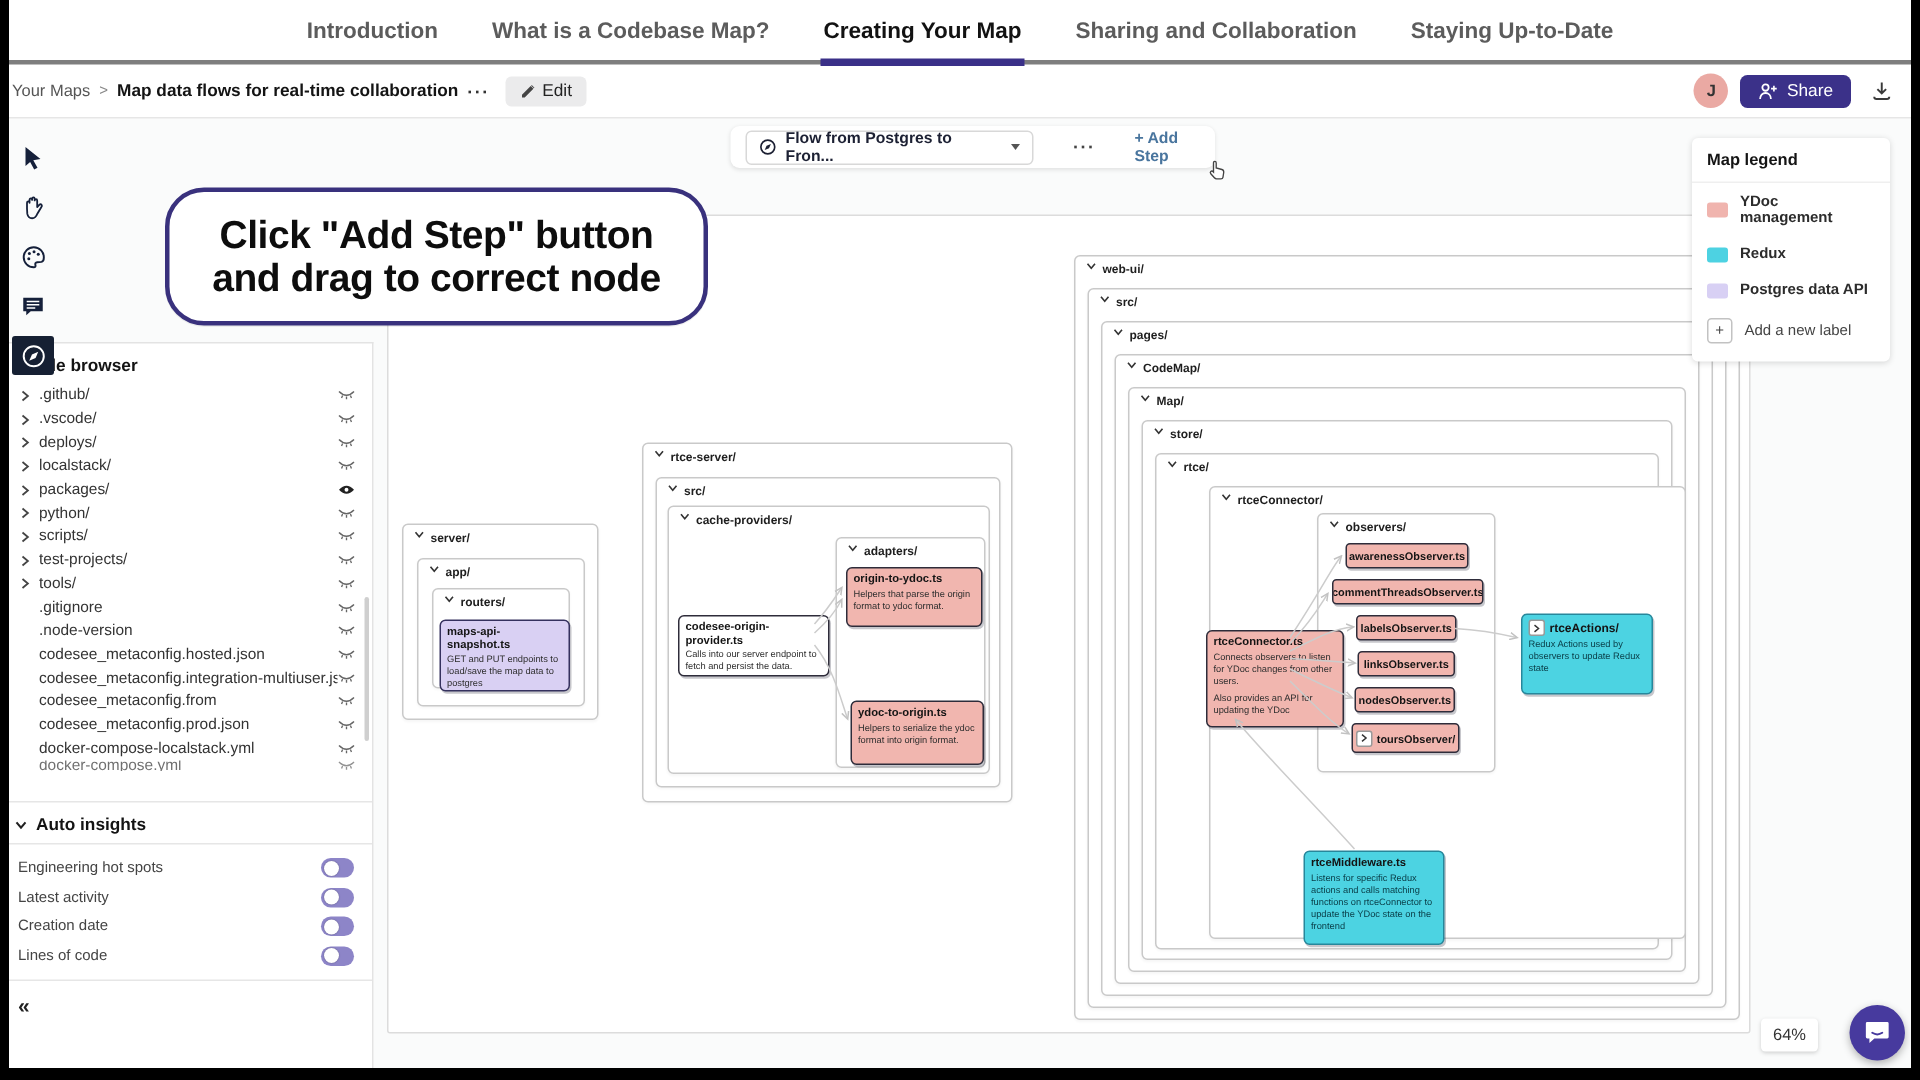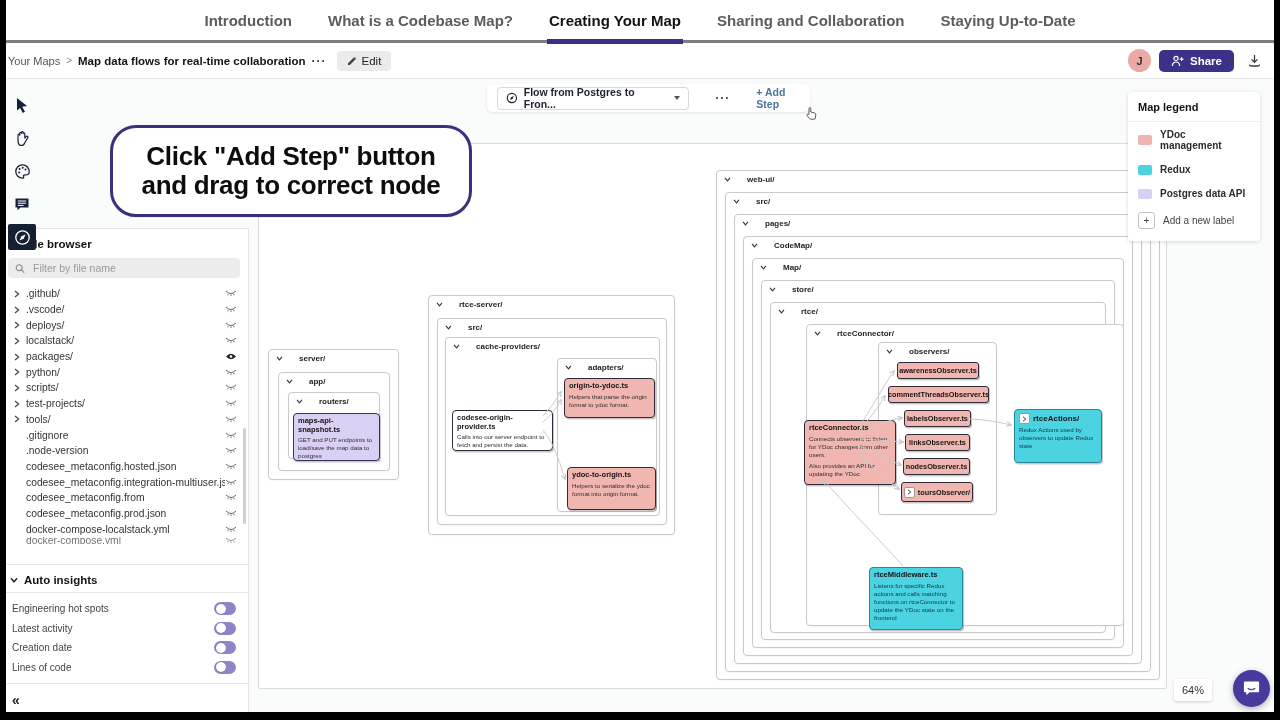--- a/index.html
+++ b/index.html
@@ -23,21 +23,21 @@
     display:flex;align-items:center;z-index:40}
   .crumbs{display:flex;align-items:center;gap:6px;margin-left:8px;font-size:11px;color:#555}
   .crumb-cur{font-weight:700;color:#141414;font-size:11.5px}
   .crumb-sep{color:#888;font-size:10px}
   .hdr-more{font-weight:700;color:#333;letter-spacing:1px;margin-left:6px;font-size:12px;cursor:pointer}
   .edit-btn{margin-left:10px;display:flex;align-items:center;gap:5px;background:#ebebec;border-radius:4px;
     padding:4px 10px;font-size:11.5px;color:#222;cursor:pointer}
   .hdr-right{margin-left:auto;display:flex;align-items:center;gap:8px;margin-right:14px}
   .avatar{width:23px;height:23px;border-radius:50%;background:#eaa9a3;color:#333;font-size:11px;font-weight:700;
     display:flex;align-items:center;justify-content:center;cursor:pointer}
-  .share-btn{display:flex;align-items:center;gap:6px;background:#3b3189;color:#fff;font-size:11.5px;font-weight:700;
+  .share-btn{display:flex;align-items:center;gap:6px;background:#3b3189;color:#fff;font-size:11.5px;font-weight:400;
     border-radius:5px;padding:5px 12px;cursor:pointer}
   .dl-btn{width:24px;height:24px;display:flex;align-items:center;justify-content:center;cursor:pointer;border-radius:4px}
 
   
   .main{position:absolute;left:0;top:78px;width:1280px;height:634px;background:#fafbfb}
 
   
   .toolrail{position:absolute;left:8px;top:14px;display:flex;flex-direction:column;gap:7px;z-index:20}
   .tool{width:28px;height:26px;display:flex;align-items:center;justify-content:center;cursor:pointer;color:#1c2436}
   .tool.active{background:#162033;border-radius:2px;color:#fff}
@@ -85,21 +85,21 @@
   .flow-btn{margin-left:10px;height:21px;border:1px solid #d8d8d8;border-radius:4px;display:flex;align-items:center;
     gap:6px;padding:0 8px;cursor:pointer;background:#fff}
   .flow-btn .lbl{font-size:10.5px;font-weight:700;color:#1c2033}
   .caret{width:0;height:0;border-left:3.5px solid transparent;border-right:3.5px solid transparent;border-top:4px solid #555;margin-left:2px}
   .strip-more{margin-left:26px;font-size:12px;font-weight:700;color:#444;letter-spacing:1px;cursor:pointer}
   .add-step{margin-left:26px;font-size:10.5px;font-weight:600;color:#49759e;cursor:pointer;position:relative}
   .hand-cursor{position:absolute;right:-8px;bottom:-10px}
 
   
   .grp{position:absolute;background:#fff;border:1px solid #c9c9c9;border-radius:4px;box-shadow:0 1px 2px rgba(0,0,0,.04)}
-  .glabel{position:absolute;top:4px;left:7px;display:flex;align-items:center;gap:16px;font-size:8px;font-weight:700;color:#1e1e1e;white-space:nowrap}
+  .glabel{position:absolute;top:4px;left:7px;display:flex;align-items:flex-start;gap:4px;font-size:8px;font-weight:700;color:#1e1e1e;white-space:nowrap}
   .glabel svg{flex:none}
 
   
   .node{position:absolute;border:1.5px solid #2e2c3a;border-radius:4px;background:#fff;padding:3px 4px;overflow:hidden;
     box-shadow:1px 1.5px 0 rgba(30,30,50,.25)}
   .node .t{font-size:7.5px;font-weight:700;color:#141414;line-height:1.15}
   .node .d{font-size:6.2px;color:#2e2e2e;margin-top:2px;line-height:1.3}
   .node.pink{background:#f1b6af}
   .node.purple{background:#d9d0f3;border-color:#35315e}
   .node.cyan{background:#4cd3e2;border-color:#27879b}
@@ -509,27 +509,20 @@
       </div>
     </div>
 
     <div class="panel">
       <div class="sec-head">
         <svg width="8" height="6" viewBox="0 0 8 6">
             <polyline points="1,1.2 4,4.8 7,1.2" fill="none" stroke="#222" stroke-width="1.4"></polyline>
           </svg>
         <span>File browser</span>
       </div>
-      <div class="search">
-        <svg width="11" height="11" viewBox="0 0 12 12">
-            <circle cx="5" cy="5" r="3.6" fill="none" stroke="#8a8a8a" stroke-width="1.3"></circle>
-            <line x1="7.8" y1="7.8" x2="11" y2="11" stroke="#8a8a8a" stroke-width="1.3"></line>
-          </svg>
-        <input type="text" placeholder="Filter by file name" style="">
-      </div>
       <div class="filelist">
 
           <div class="frow folder">
             <span class="chev">
               <svg width="6" height="8" viewBox="0 0 6 8">
                 <polyline points="1,1 4.6,4 1,7" fill="none" stroke="#444" stroke-width="1.2"></polyline>
               </svg>
             </span>
             <span class="fname">.github/</span>
             <span class="eye">

